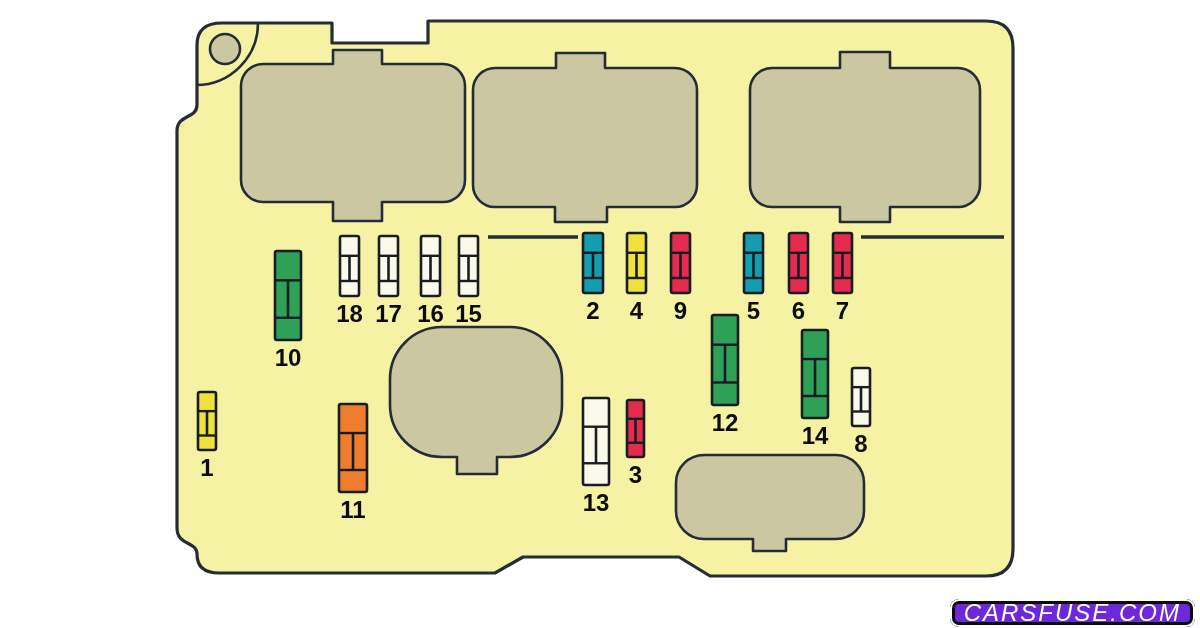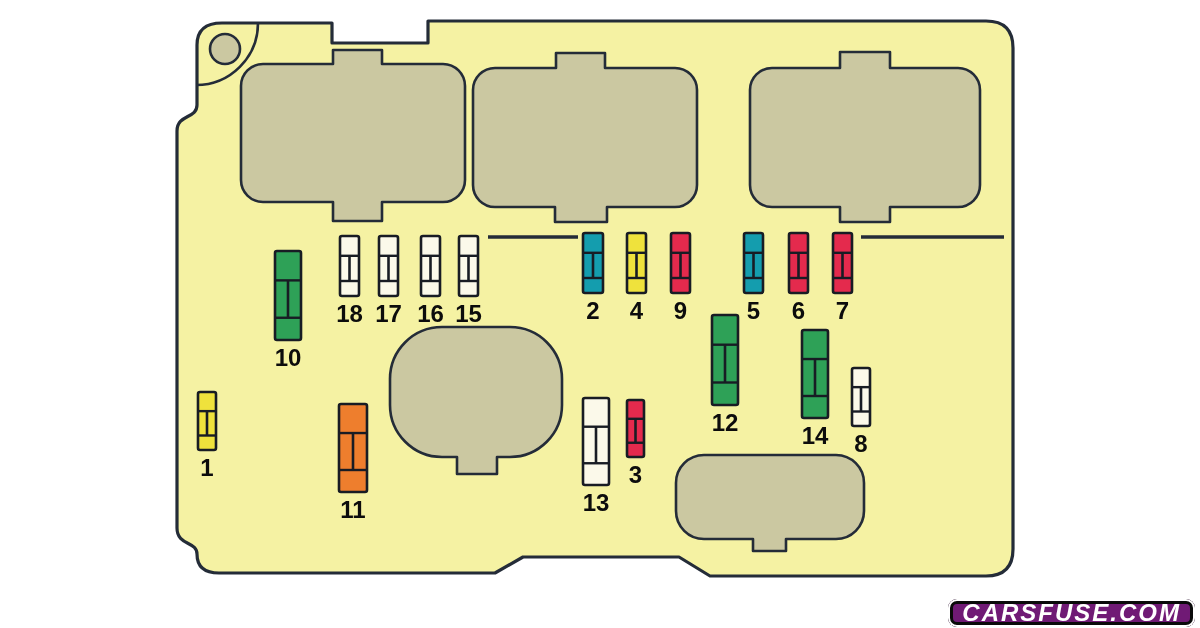--- a/index.html
+++ b/index.html
@@ -9,25 +9,25 @@
     background:#ffffff;
     overflow:hidden;
     font-family:"Liberation Sans", sans-serif;
   }
   .stage svg{position:absolute;inset:0;display:block;}
   .watermark{
     position:absolute;
     right:5px;bottom:1px;
     height:23px;
     padding:2px 14px 3px 14px;
-    background:#701a75;
+    background:#6d28d9;
     border-radius:9px;
     box-shadow:inset 0 0 0 2px #ffffff, inset 0 0 0 5px #0a0a0a;
     color:#ffffff;
-    font-weight:bold;
+    font-weight:normal;
     font-style:italic;
     font-size:24px;
     line-height:23px;
     letter-spacing:2px;
     text-align:center;
     white-space:nowrap;
   }
 </style>
 </head>
 <body>

